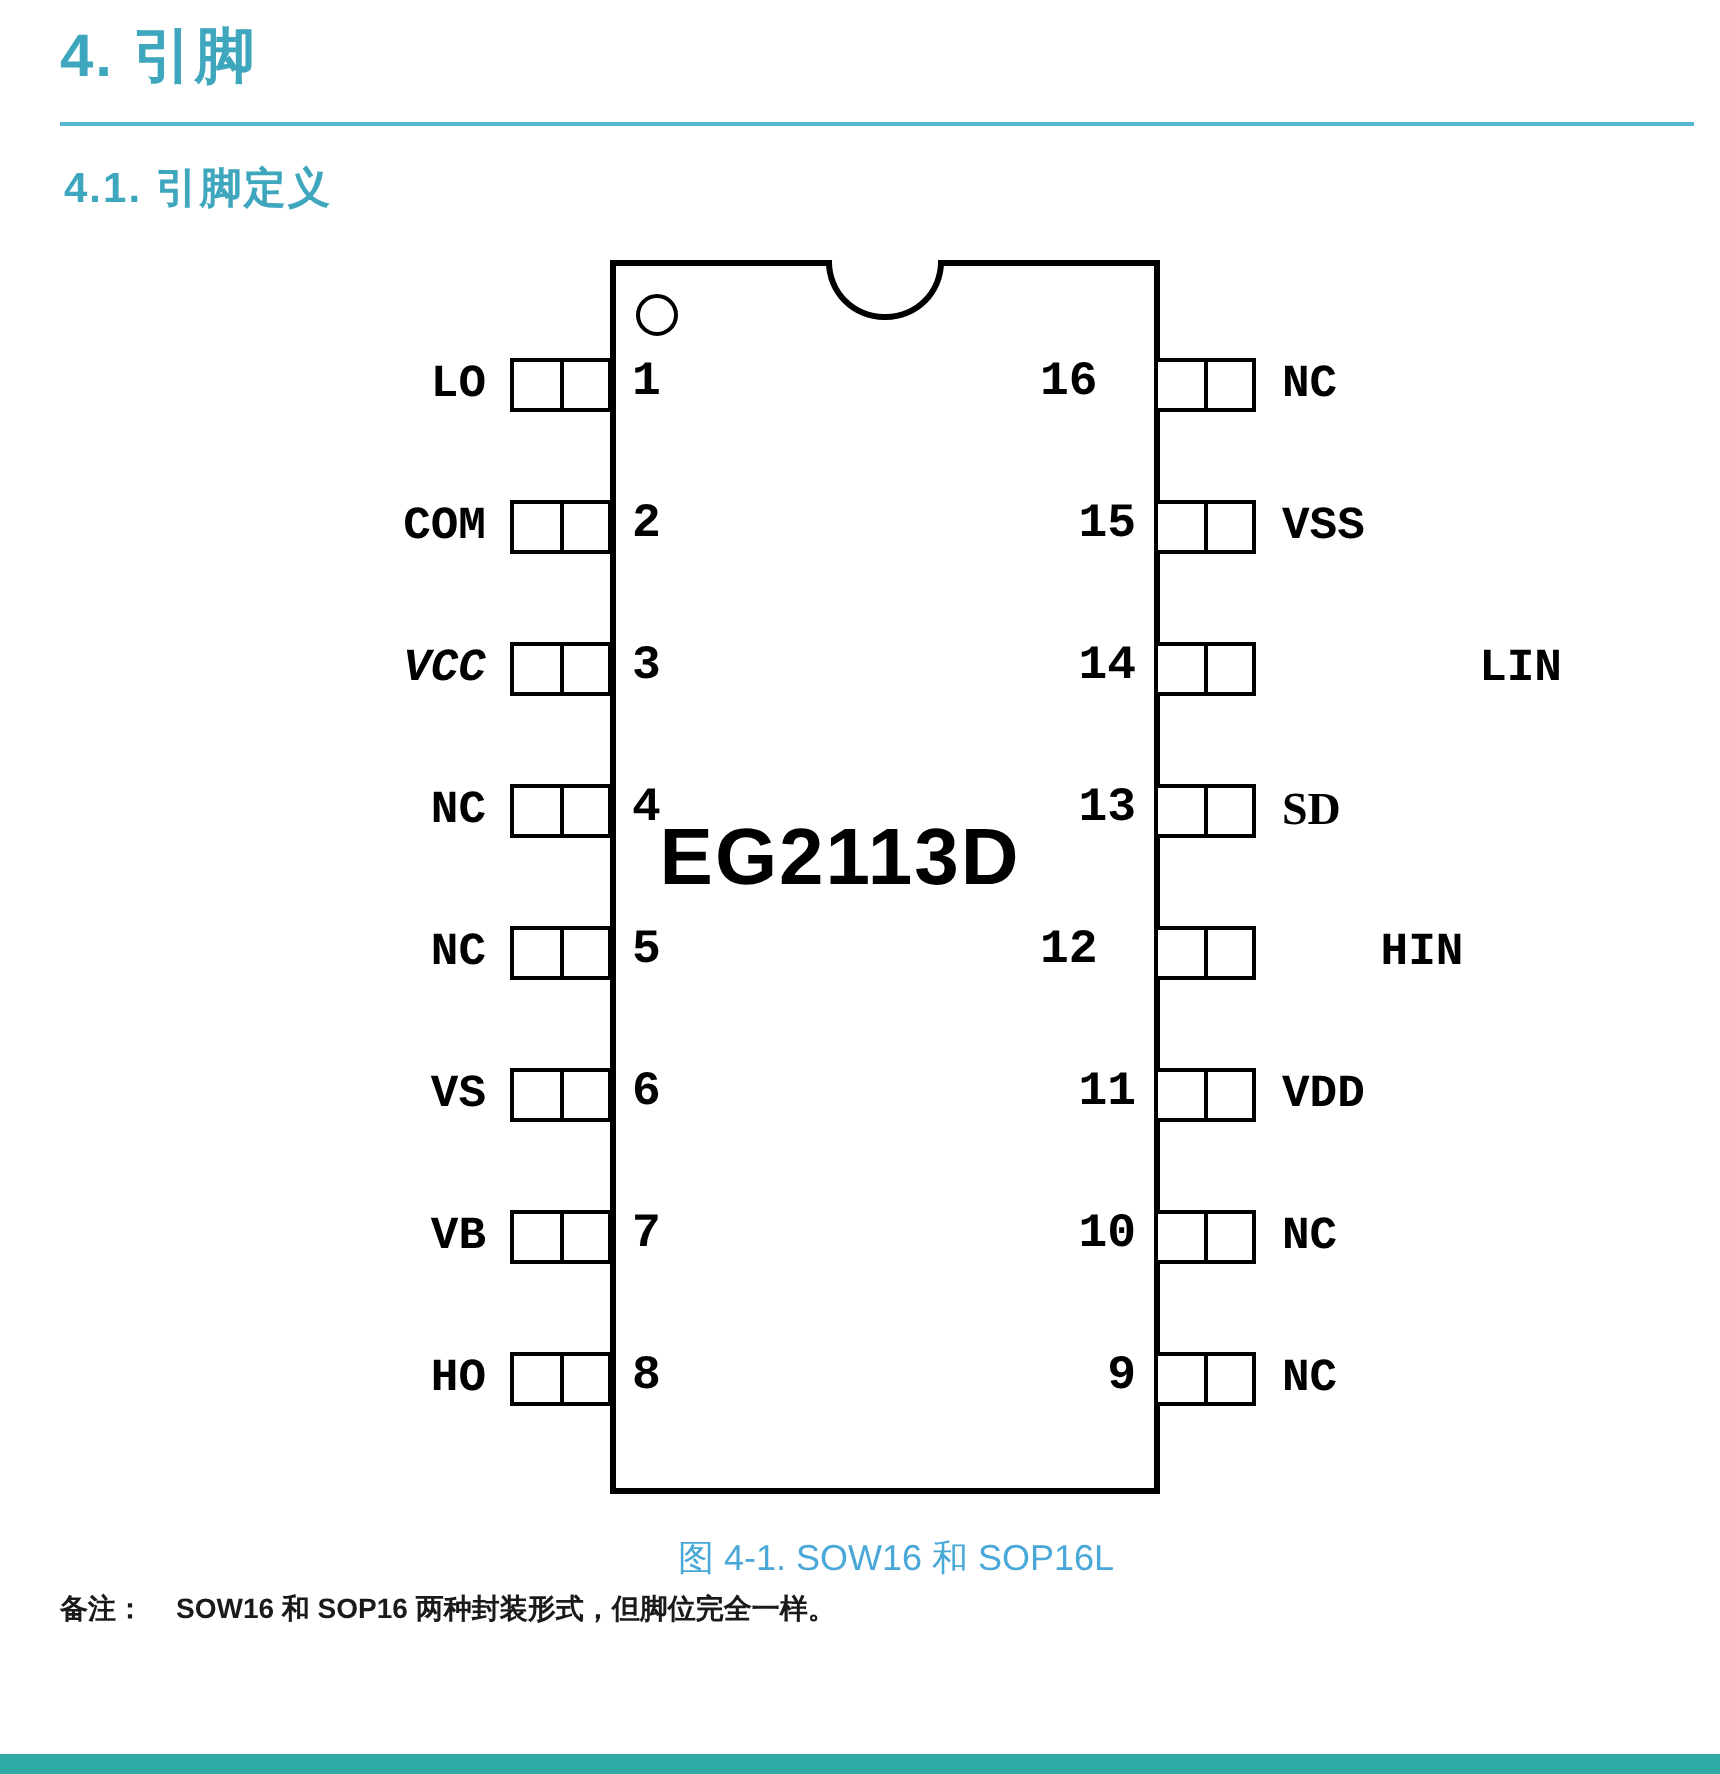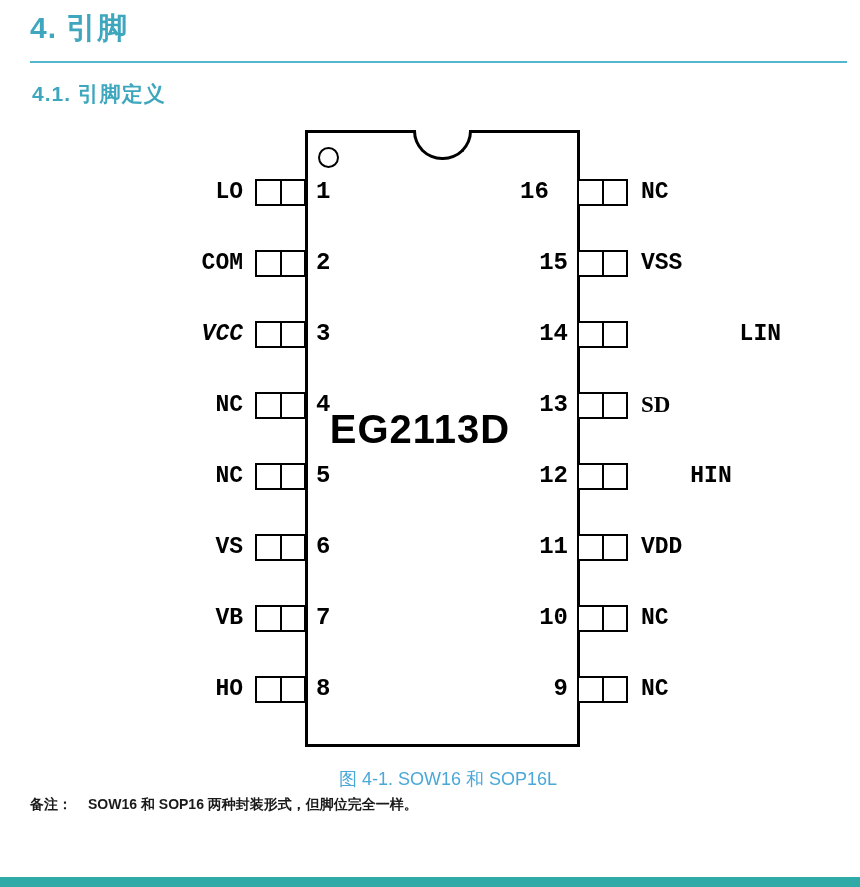--- a/index.html
+++ b/index.html
@@ -102,21 +102,21 @@
       <div class="pin-box" style="left: 255px; top: 392px;"></div>
       <div class="pin-num" style="left: 316px; top: 390px; width: 44px; text-align: left;">4</div>
       <div class="pin-label" style="left: 60px; top: 390px; width: 183px; text-align: right;">NC</div>
       <div class="pin-box" style="left: 577px; top: 392px;"></div>
       <div class="pin-num" style="left: 520px; top: 390px; width: 48px; text-align: right;">13</div>
       <div class="pin-label" style="left: 641px; top: 390px; width: 140px; text-align: left; font-family: Liberation Serif, serif;">SD</div>
       <div class="pin-box" style="left: 255px; top: 463px;"></div>
       <div class="pin-num" style="left: 316px; top: 461px; width: 44px; text-align: left;">5</div>
       <div class="pin-label" style="left: 60px; top: 461px; width: 183px; text-align: right;">NC</div>
       <div class="pin-box" style="left: 577px; top: 463px;"></div>
-      <div class="pin-num" style="left: 520px; top: 461px; width: 48px; text-align: right;">12</div>
+      <div class="pin-num" style="left: 520px; top: 461px; width: 48px; text-align: left;">12</div>
       <div class="pin-label" style="left: 641px; top: 461px; width: 140px; text-align: center;">HIN</div>
       <div class="pin-box" style="left: 255px; top: 534px;"></div>
       <div class="pin-num" style="left: 316px; top: 532px; width: 44px; text-align: left;">6</div>
       <div class="pin-label" style="left: 60px; top: 532px; width: 183px; text-align: right;">VS</div>
       <div class="pin-box" style="left: 577px; top: 534px;"></div>
       <div class="pin-num" style="left: 520px; top: 532px; width: 48px; text-align: right;">11</div>
       <div class="pin-label" style="left: 641px; top: 532px; width: 140px; text-align: left;">VDD</div>
       <div class="pin-box" style="left: 255px; top: 605px;"></div>
       <div class="pin-num" style="left: 316px; top: 603px; width: 44px; text-align: left;">7</div>
       <div class="pin-label" style="left: 60px; top: 603px; width: 183px; text-align: right;">VB</div>

